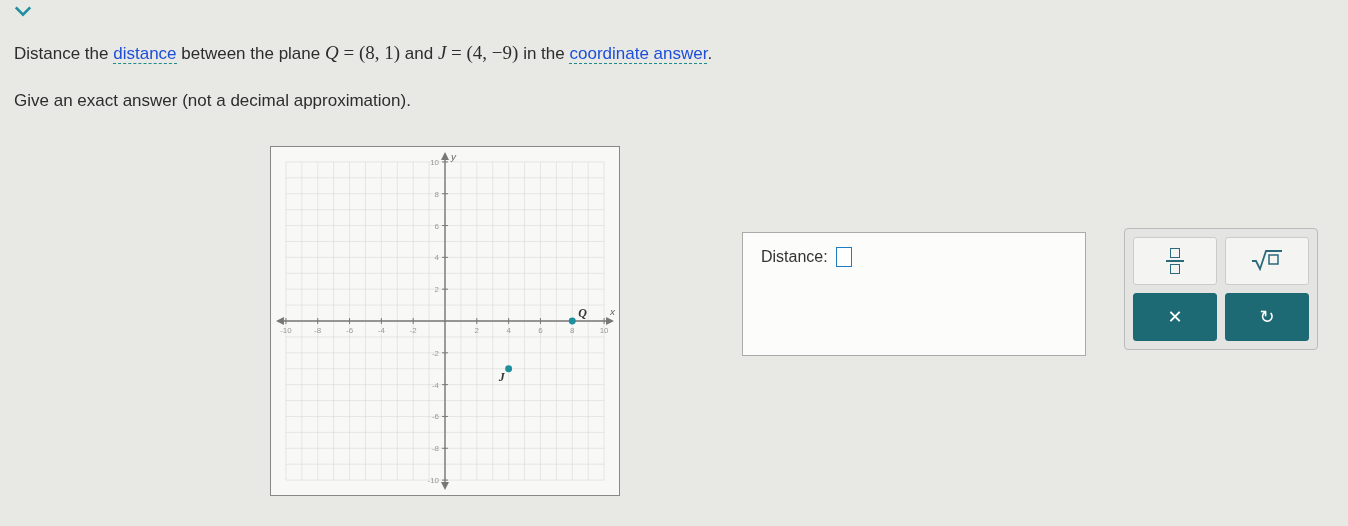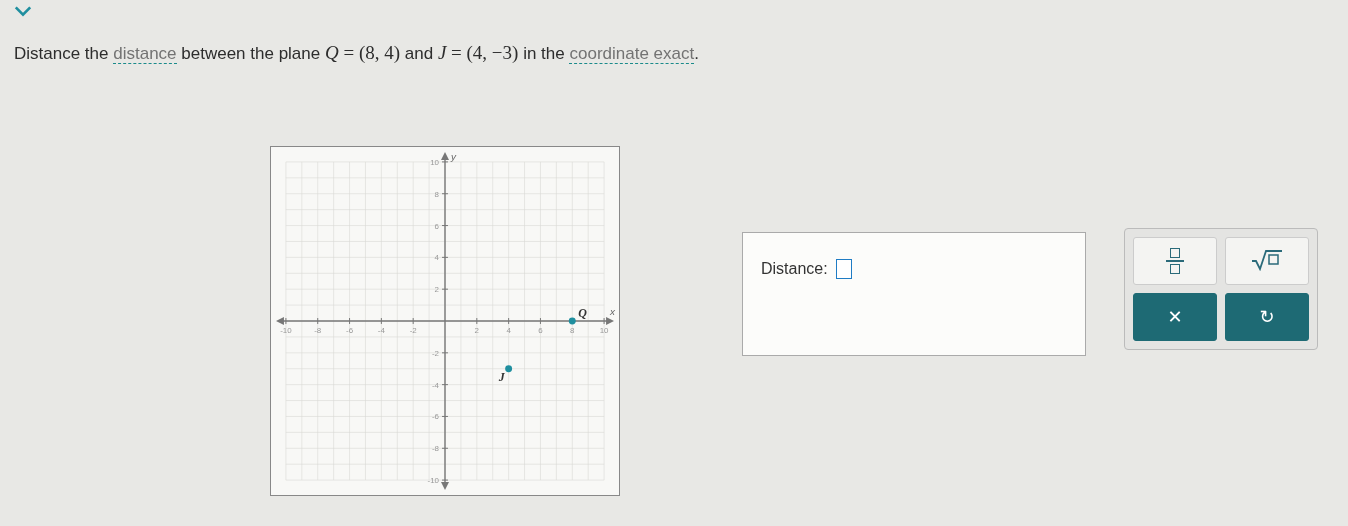--- a/index.html
+++ b/index.html
@@ -20,21 +20,21 @@
   .problem-text {
     position: absolute;
     top: 36px;
     left: 14px;
     font-size: 17px;
     line-height: 1.8;
     color: #2d2d2d;
   }
   .problem-text .line2 { margin-top: 16px; }
   .link-term {
-    color: #737373;
+    color: #1d4ed8;
     border-bottom: 1px dashed #1a8a8a;
     cursor: pointer;
     text-align: right;
   }
   .math-it { font-style: italic; font-family: 'Times New Roman', serif; font-size: 19px; }
   .math-rm { font-family: 'Times New Roman', serif; font-size: 19px; }
 
   .graph-box {
     position: absolute;
     top: 146px;
@@ -47,21 +47,21 @@
   .graph-box svg { width: 100%; height: 100%; display:block;}
 
   .answer-card {
     position: absolute;
     top: 232px;
     left: 742px;
     width: 344px;
     height: 124px;
     background: #fcfcfa;
     border: 1px solid #aaa;
-    padding: 26px 18px;
+    padding: 14px 18px;
     font-size: 16px;
     color: #333;
   }
   .answer-card .label { display:inline-block; vertical-align: middle;}
   .answer-input {
     display: inline-block;
     width: 16px;
     height: 20px;
     border: 1.5px solid #1f7cc4;
     vertical-align: middle;
@@ -114,22 +114,23 @@
 <body>
 
 <div class="chevron">
   <svg viewBox="0 0 20 14">
       <polyline points="2,3 10,11 18,3" fill="none" stroke="#1f8f9f" stroke-width="3"></polyline>
     </svg>
 </div>
 
 <div class="problem-text">
   <div class="line1">
-    <span>Distance the </span><span class="link-term">distance</span><span> between the plane </span><span class="math-it">Q</span><span class="math-rm"> = </span><span class="math-rm">(8, 4)</span><span> and </span><span class="math-it">J</span><span class="math-rm"> = </span><span class="math-rm">(4, −3)</span><span> in the </span><span class="link-term">coordinate exact</span><span>.</span>
+    <span>Distance the </span><span class="link-term">distance</span><span> between the plane </span><span class="math-it">Q</span><span class="math-rm"> = </span><span class="math-rm">(8, 1)</span><span> and </span><span class="math-it">J</span><span class="math-rm"> = </span><span class="math-rm">(4, −9)</span><span> in the </span><span class="link-term">coordinate answer</span><span>.</span>
   </div>
+  <div class="line2">Give an exact answer (not a decimal approximation).</div>
 </div>
 
 <div class="graph-box">
   <svg viewBox="0 0 350 350" id="graph-svg">
       <line x1="15" y1="335" x2="15" y2="15" stroke="#d8d8d4" stroke-width="0.6"></line>
       <line x1="31" y1="335" x2="31" y2="15" stroke="#d8d8d4" stroke-width="0.6"></line>
       <line x1="47" y1="335" x2="47" y2="15" stroke="#d8d8d4" stroke-width="0.6"></line>
       <line x1="63" y1="335" x2="63" y2="15" stroke="#d8d8d4" stroke-width="0.6"></line>
       <line x1="79" y1="335" x2="79" y2="15" stroke="#d8d8d4" stroke-width="0.6"></line>
       <line x1="95" y1="335" x2="95" y2="15" stroke="#d8d8d4" stroke-width="0.6"></line>

